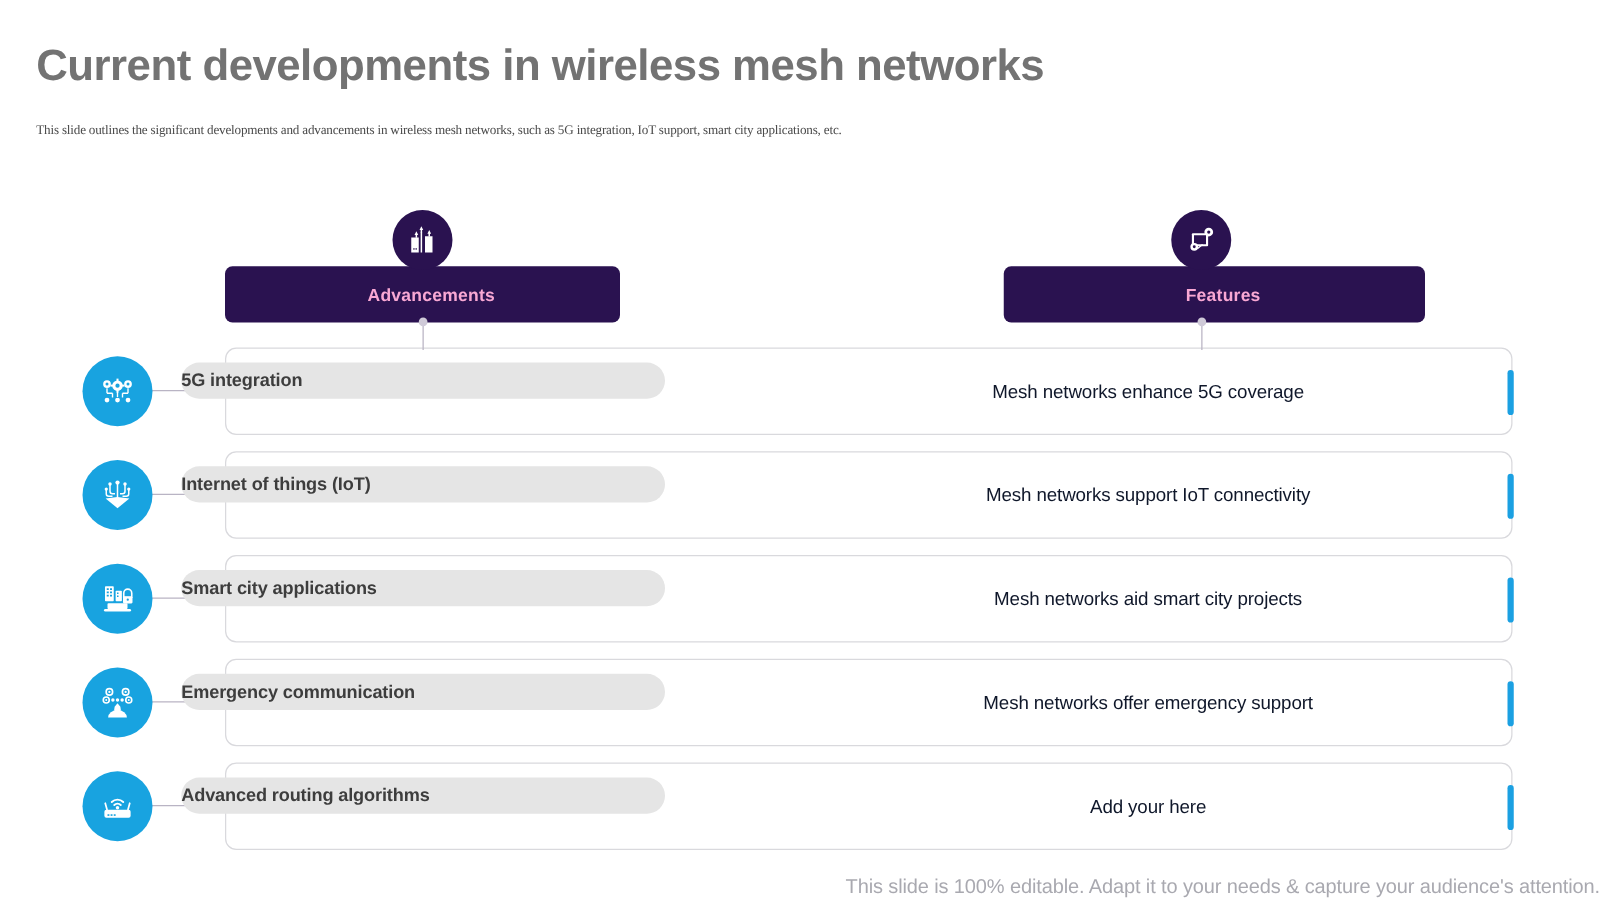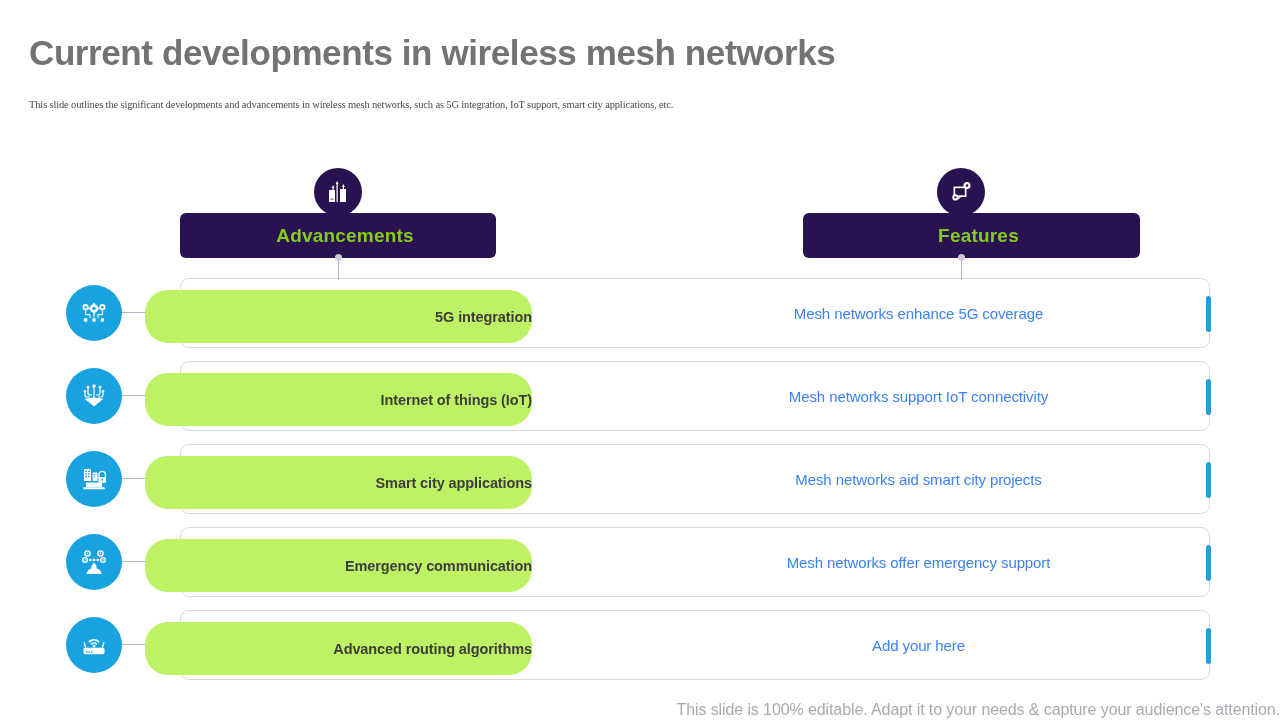--- a/index.html
+++ b/index.html
@@ -46,22 +46,22 @@
   .col-header {
     position: absolute;
     height: 45px;
     background: #2a1250;
     border-radius: 6px;
     display: flex;
     align-items: center;
     justify-content: center;
   }
   .col-header-label {
-    color: #84cc16;
-    font-size: 19px;
+    color: #f9a8d4;
+    font-size: 14px;
     font-weight: bold;
     letter-spacing: 0.2px;
     margin-left: 14px;
   }
   #col-header-0 { left: 180px; top: 213px; width: 316px; }
   #col-header-1 { left: 803px; top: 213px; width: 337px; }
 
   
   .col-badge {
     position: absolute;
@@ -131,26 +131,26 @@
     background: #1ba0e2;
     border-radius: 3px;
   }
 
   
   .row-pill {
     position: absolute;
     left: 79px;
     top: 12px;
     width: 387px;
-    height: 53px;
-    background: #bef264;
+    height: 29px;
+    background: #e5e5e5;
     border-radius: 23px;
     display: flex;
     align-items: center;
-    justify-content: flex-end;
+    justify-content: flex-start;
   }
   .row-pill-label {
     font-size: 14.5px;
     font-weight: bold;
     color: #3d3d3d;
     letter-spacing: -0.1px;
   }
 
   
   .row-feature {
@@ -158,21 +158,21 @@
     left: 560px;
     top: 0;
     width: 585px;
     height: 70px;
     display: flex;
     align-items: center;
     justify-content: center;
   }
   .row-feature-label {
     font-size: 15px;
-    color: #3b82f6;
+    color: #0f172a;
     letter-spacing: -0.1px;
   }
 
   
   .row-connector {
     position: absolute;
     left: 52px;
     top: 34px;
     width: 35px;
     height: 1px;

